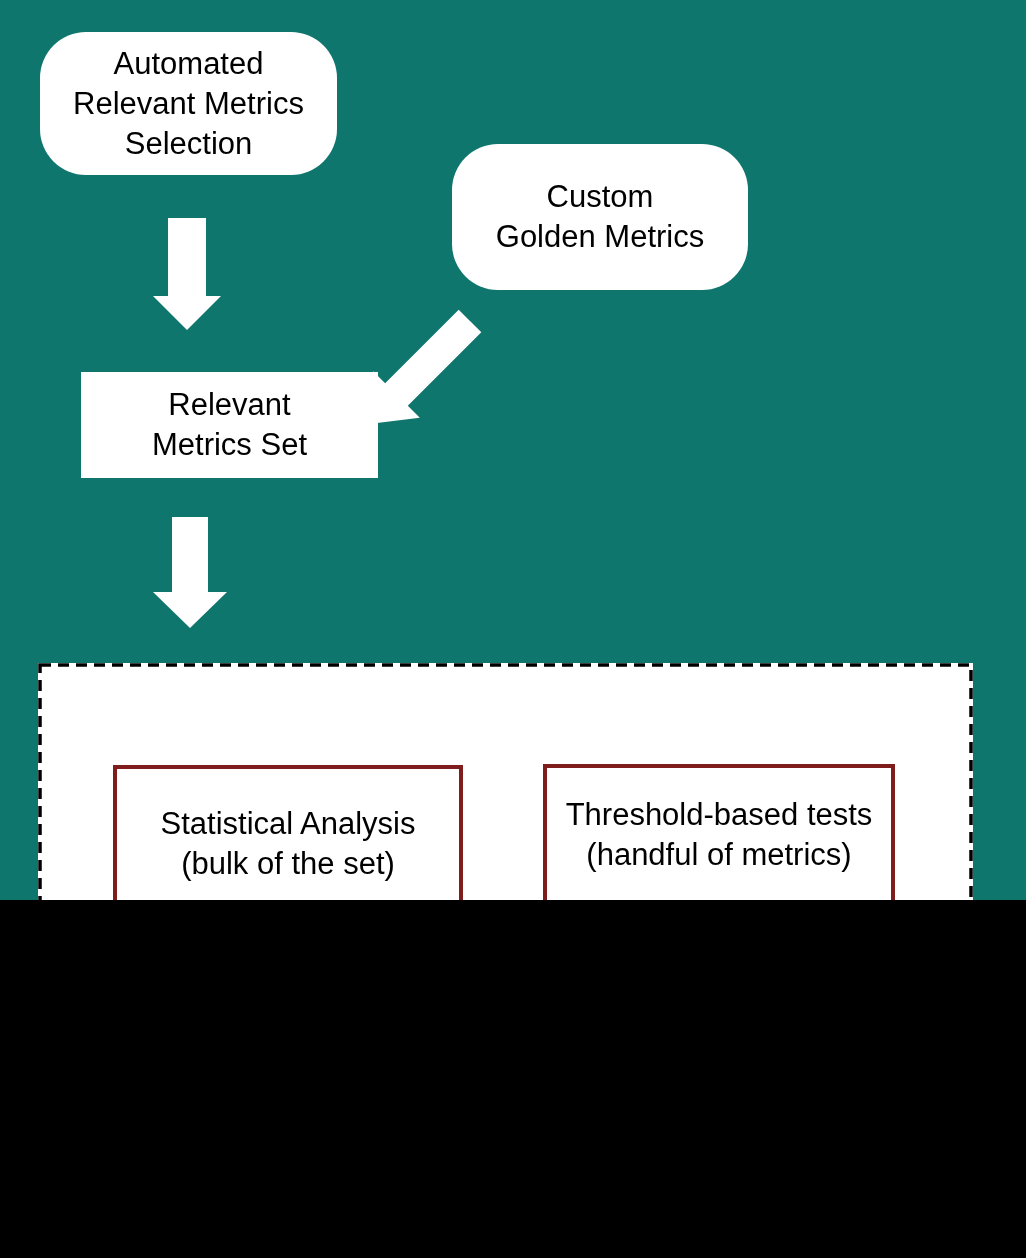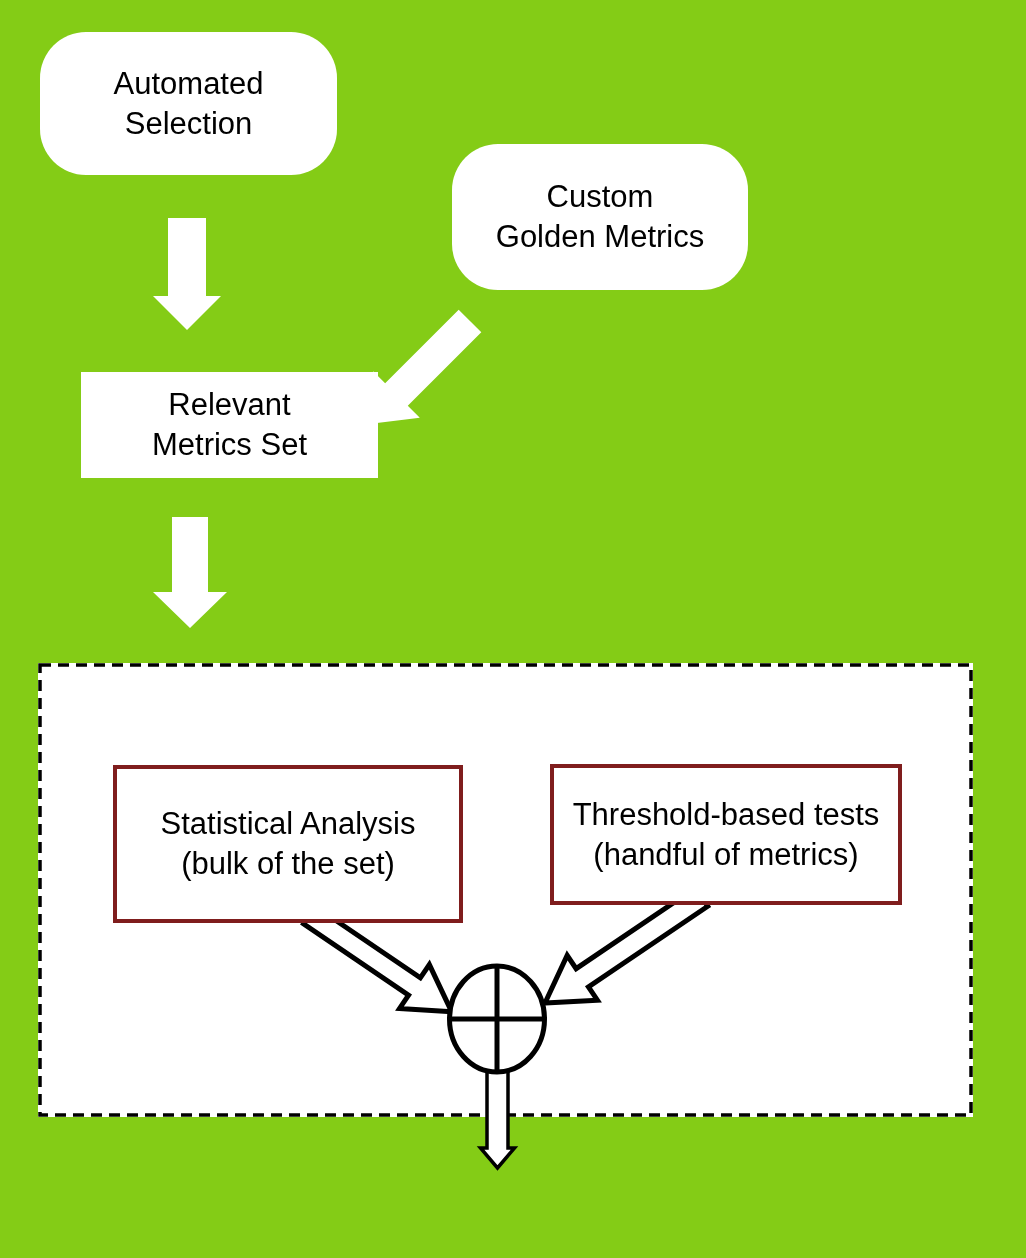--- a/index.html
+++ b/index.html
@@ -1,20 +1,20 @@
 <!DOCTYPE html>
 <html><head>
 <meta charset="utf-8">
 <style>
   html, body { margin: 0; padding: 0; background: #000; }
   .canvas {
     position: relative;
     width: 1026px;
-    height: 1258px;
-    background: #84cc16;
+    height: 900px;
+    background: #0f766e;
     overflow: hidden;
     font-family: "Liberation Sans", sans-serif;
     color: #000;
   }
   .layer-svg {
     position: absolute;
     left: 0; top: 0;
     width: 1026px; height: 1258px;
     z-index: 2;
     pointer-events: none;
@@ -50,21 +50,21 @@
     z-index: 3;
   }
   .inner-box {
     border: 4px solid #7f1d1d;
     box-sizing: border-box;
   }
   #node-automated-selection { left: 40px; top: 32px;  width: 297px; height: 143px; }
   #node-custom-config      { left: 452px; top: 144px; width: 296px; height: 146px; }
   #node-relevant-set       { left: 40px; top: 372px; width: 297px; height: 106px; margin-left: 41px; }
   #box-statistical         { left: 113px; top: 765px; width: 350px; height: 158px; }
-  #box-threshold           { left: 543px; top: 764px; width: 352px; height: 141px; margin-left: 7px; }
+  #box-threshold           { left: 543px; top: 764px; width: 352px; height: 141px; }
 </style>
 </head>
 <body>
 
 <div class="canvas">
 
   <div class="aca-container"></div>
 
   <svg class="layer-svg" viewBox="0 0 1026 1258">
 
@@ -90,20 +90,21 @@
 
     <g>
       <ellipse cx="497" cy="1019" rx="47.5" ry="53" fill="#ffffff" stroke="#000000" stroke-width="5"></ellipse>
       <line x1="497" y1="966" x2="497" y2="1072" stroke="#000000" stroke-width="5"></line>
       <line x1="449.5" y1="1019" x2="544.5" y2="1019" stroke="#000000" stroke-width="5"></line>
     </g>
   </svg>
 
   <div class="node rounded" id="node-automated-selection">
     <div>Automated</div>
+    <div>Relevant Metrics</div>
     <div>Selection</div>
   </div>
 
   <div class="node rounded" id="node-custom-config">
     <div>Custom</div>
     <div>Golden Metrics</div>
   </div>
 
   <div class="node" id="node-relevant-set">
     <div>Relevant</div>

